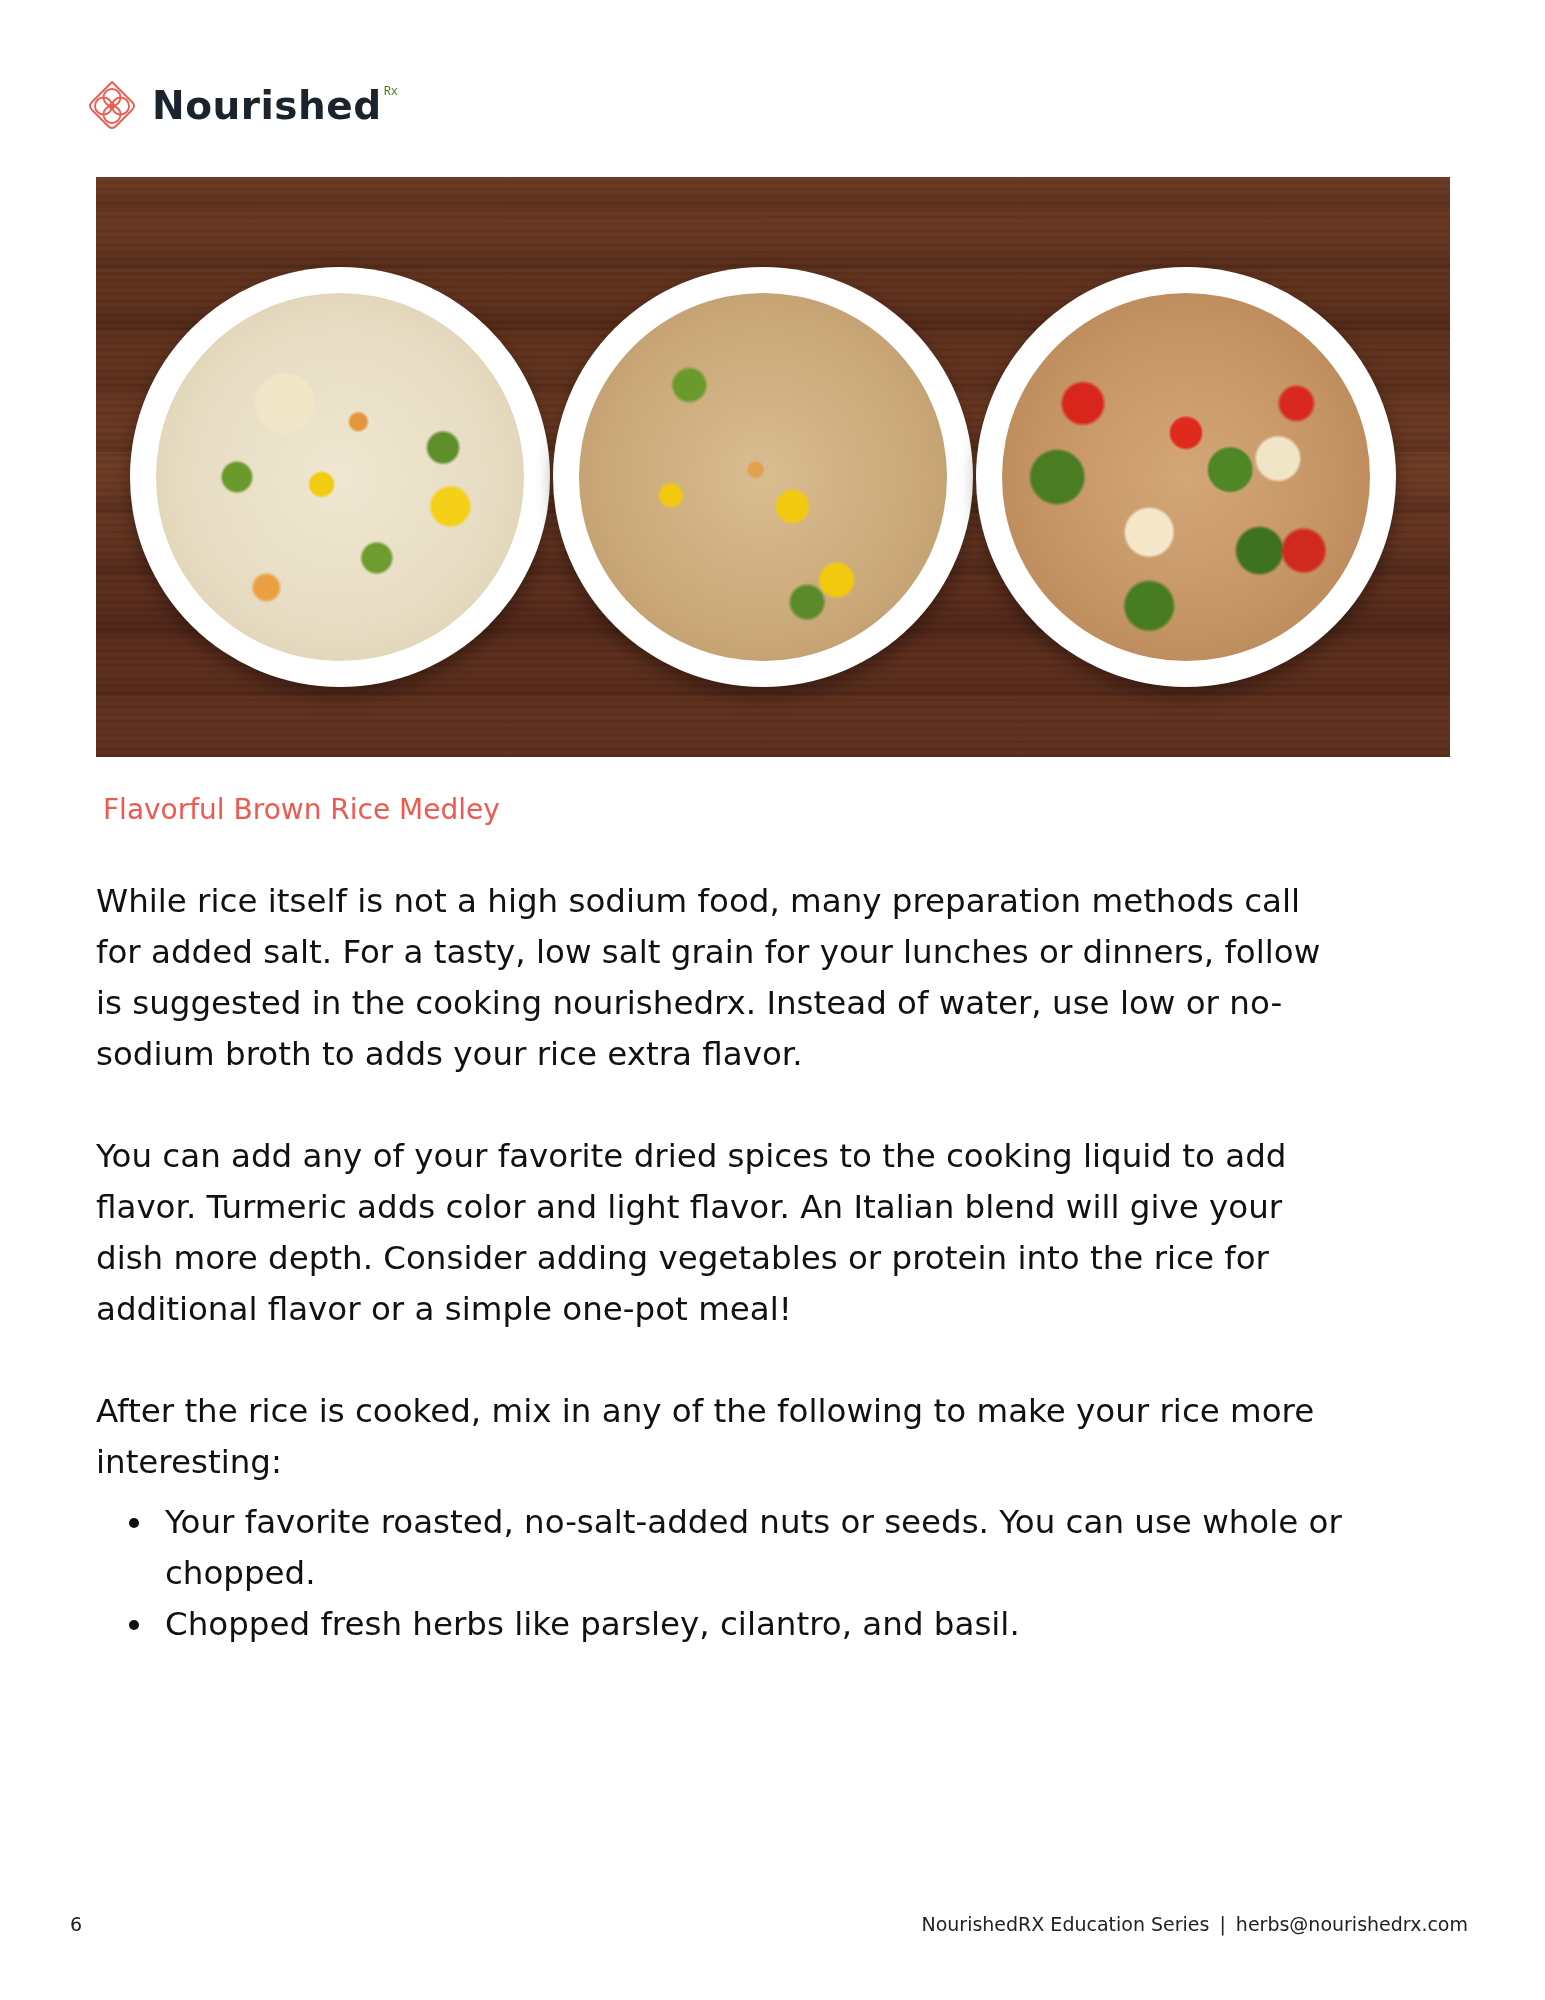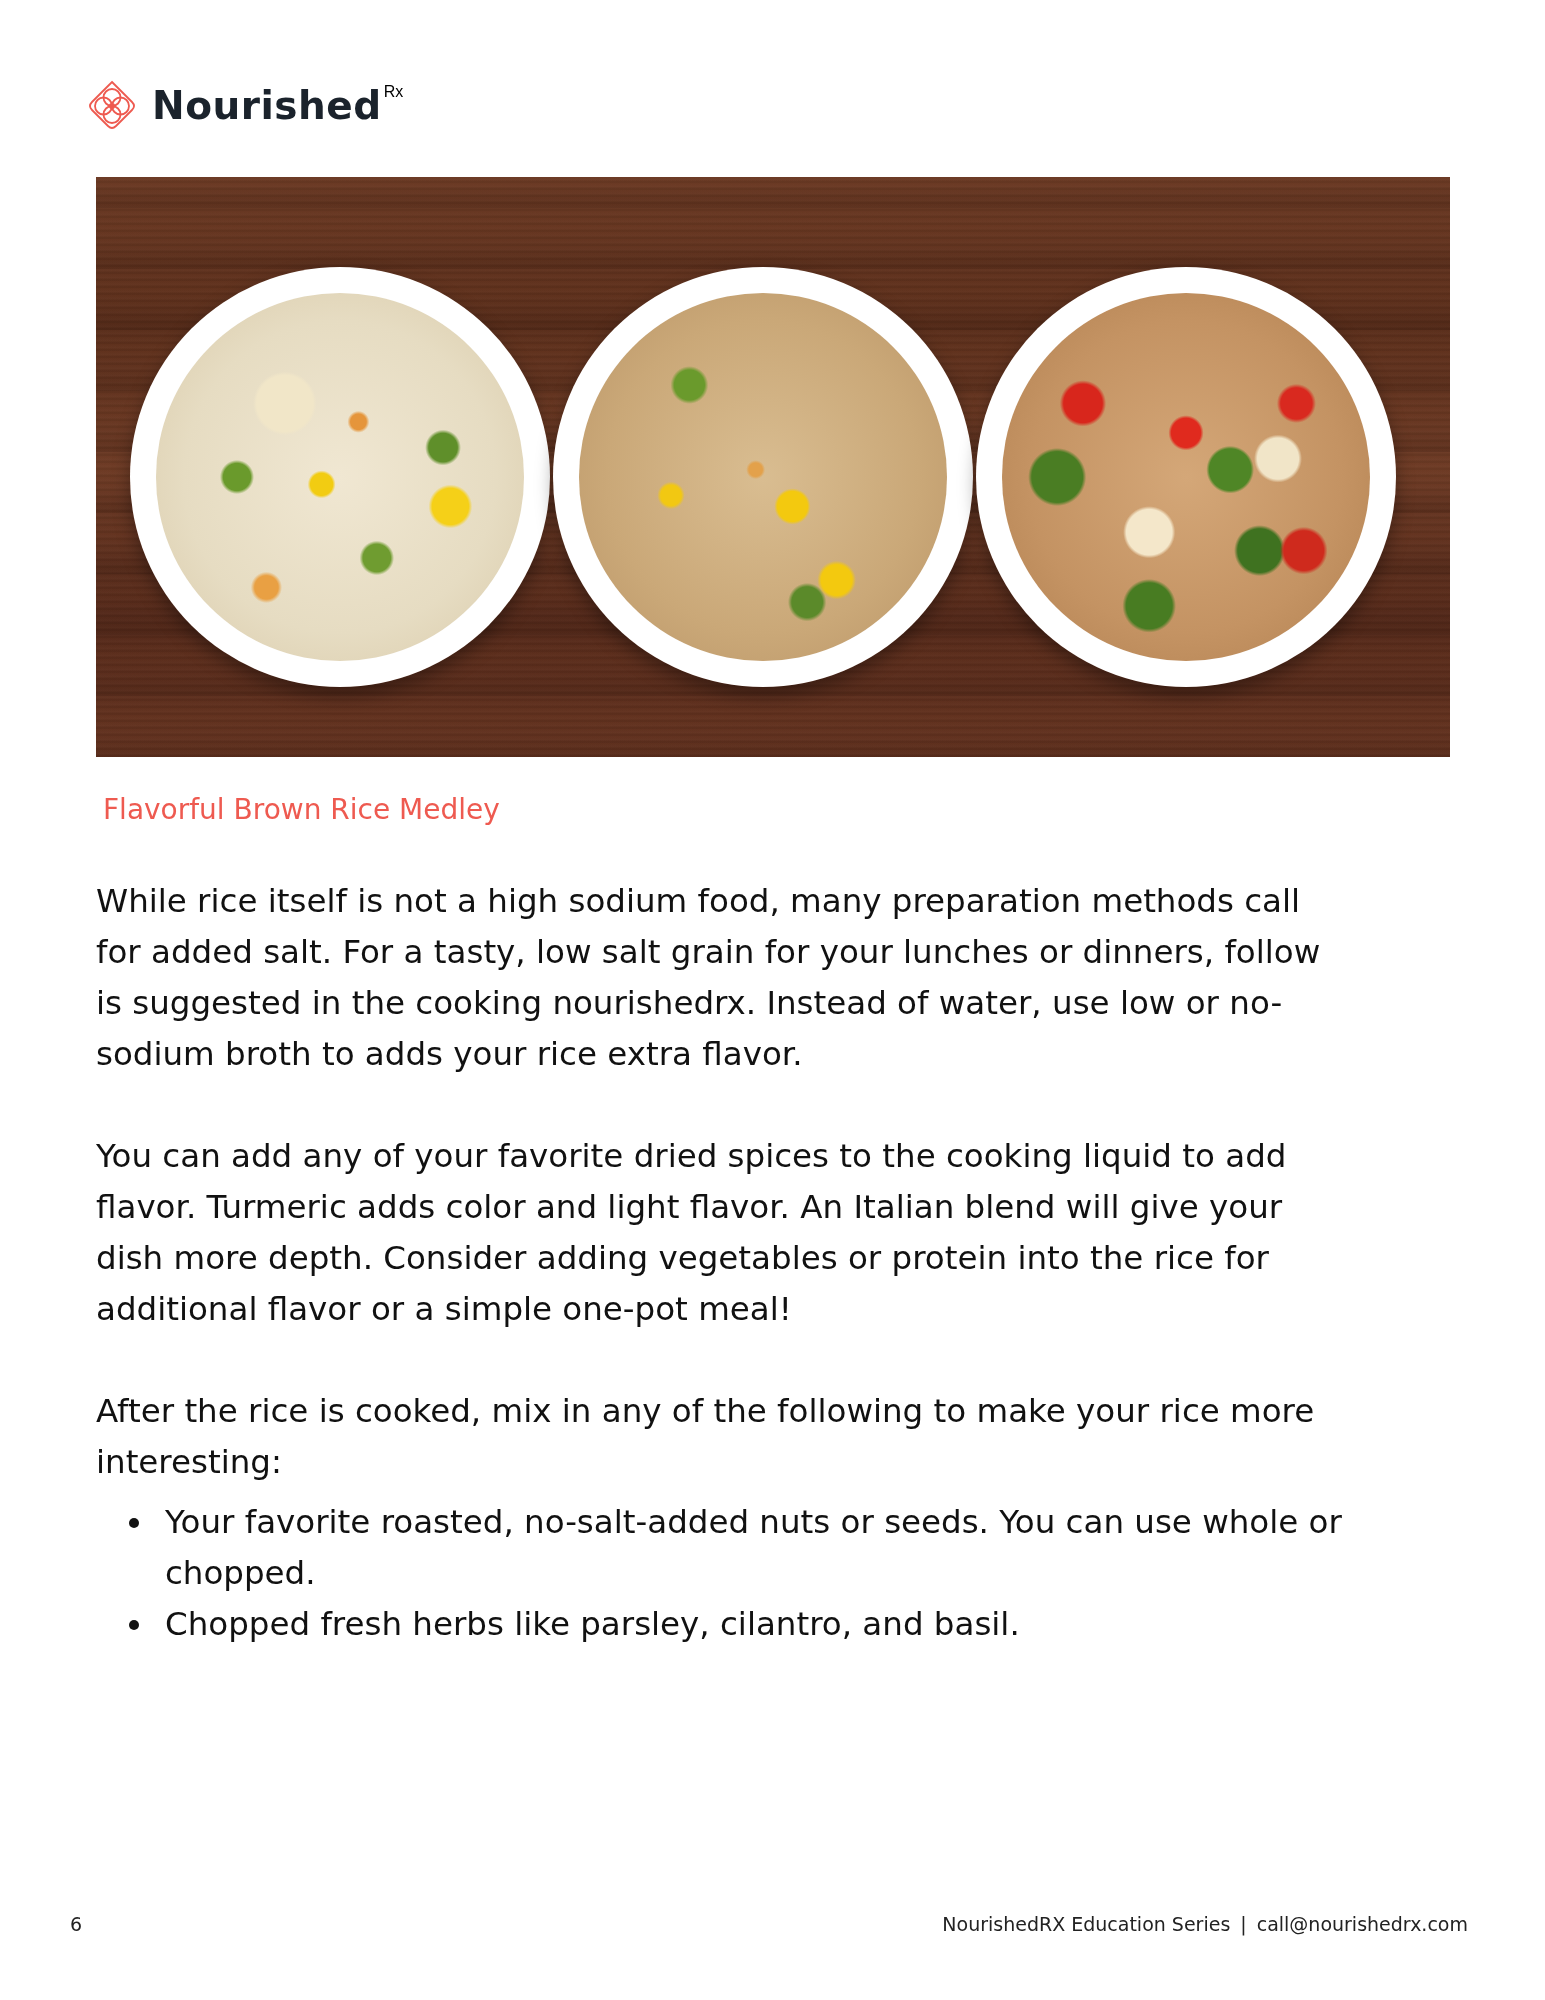--- a/index.html
+++ b/index.html
@@ -3,21 +3,21 @@
 <meta charset="utf-8">
 <style>
   html, body { margin: 0; padding: 0; background: #ffffff; }
   body { width: 1545px; height: 2000px; position: relative; overflow: hidden;
          font-family: "DejaVu Sans", sans-serif; color: #111111; }
 
   .logo { position: absolute; left: 86px; top: 78px; height: 56px; display: flex; align-items: center; }
   .logo-mark { width: 52px; height: 52px; }
   .logo-text { margin-left: 14px; font-family: "DejaVu Sans", sans-serif; font-weight: bold;
                font-size: 39px; color: #1b232c; letter-spacing: 0.5px; position: relative; top: -1px; }
-  .logo-rx { font-family: Liberation Sans, sans-serif; font-size: 16px; color: #000000;
+  .logo-rx { font-family: Liberation Mono, monospace; font-size: 12px; color: #4d7c0f;
              position: relative; top: -14px; margin-left: 2px; }
 
   .hero { position: absolute; left: 96px; top: 177px; width: 1354px; height: 580px; overflow: hidden;
     background:
       repeating-linear-gradient(0deg, rgba(0,0,0,0.06) 0px, rgba(0,0,0,0.06) 2px, rgba(255,255,255,0.02) 3px, rgba(0,0,0,0) 7px),
       repeating-linear-gradient(0deg, rgba(40,15,5,0.18) 0px, rgba(40,15,5,0) 22px, rgba(120,60,30,0.10) 40px, rgba(40,15,5,0) 61px),
       linear-gradient(180deg, #6b3a24 0%, #5a2e1b 25%, #6d3b25 50%, #54291a 75%, #643320 100%);
   }
   .bowl { position: absolute; top: 90px; width: 420px; height: 420px; border-radius: 50%;
           background: radial-gradient(circle at 50% 50%, #ffffff 78%, #f3f0ec 88%, #ddd8d2 100%);
@@ -136,14 +136,14 @@
     <li>
       <span class="bullet-dot"></span>
       <span class="line">Chopped fresh herbs like parsley, cilantro, and basil.</span>
     </li>
   </ul>
   <div class="para-gap"></div>
 </div>
 
 <div class="footer-page">6</div>
 <div class="footer-right">
-  <span>NourishedRX Education Series</span><span class="footer-sep">|</span><span>call@nourishedrx.com</span>
+  <span>NourishedRX Education Series</span><span class="footer-sep">|</span><span>herbs@nourishedrx.com</span>
 </div>
 
 </body></html>

